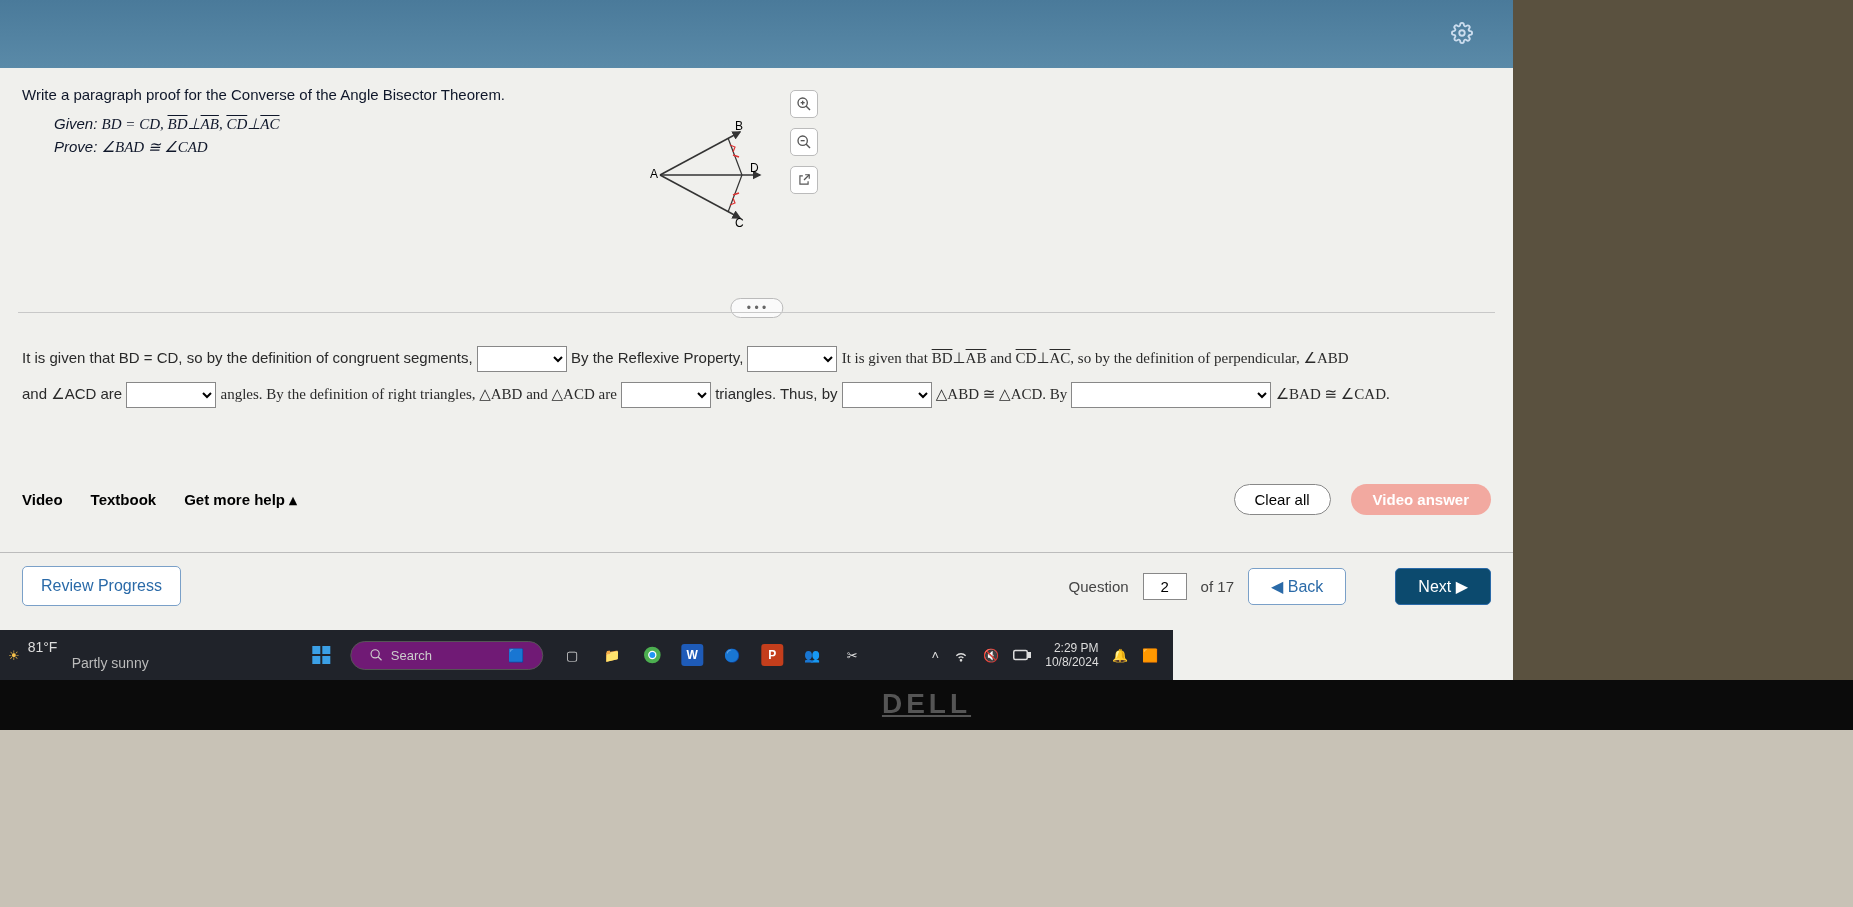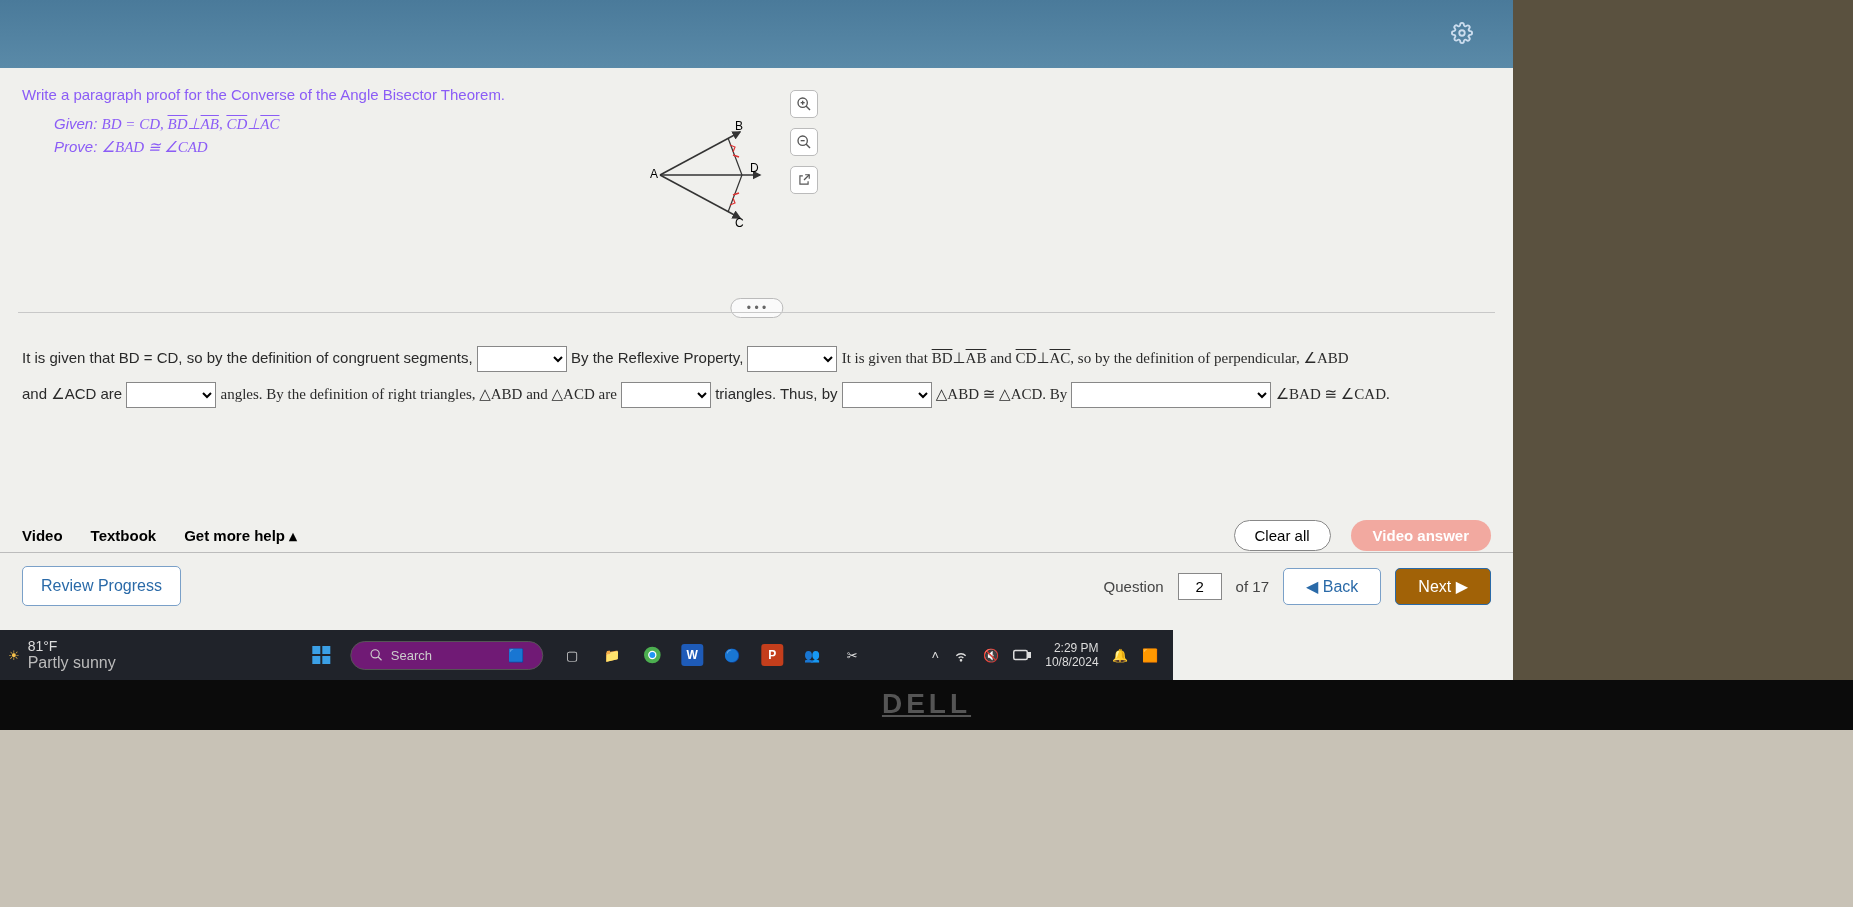--- a/index.html
+++ b/index.html
@@ -19,21 +19,21 @@
   .gear {
     position: absolute;
     right: 40px;
     top: 22px;
     color: #cde;
     cursor: pointer;
   }
   .content {
     padding: 18px 38px 0 22px;
     font-size: 15px;
-    color: #8b5cf6;
+    color: #0f172a;
   }
   .instr { margin-bottom: 10px; }
   .given-prove {
     margin-left: 32px;
     font-size: 15px;
     line-height: 1.5;
     font-style: italic;
   }
   .diagram-area {
     position: absolute;
@@ -90,21 +90,21 @@
   }
   .proof-area select {
     height: 26px;
     border: 1px solid #888;
     background: #fff;
     min-width: 90px;
     vertical-align: middle;
   }
   .help-row {
     position: absolute;
-    top: 520px;
+    top: 484px;
     left: 22px;
     right: 22px;
     display: flex;
     align-items: center;
     font-size: 15px;
   }
   .help-row .link {
     font-weight: bold;
     margin-right: 28px;
     cursor: pointer;
@@ -170,38 +170,39 @@
     font-size: 16px;
     cursor: pointer;
   }
   .back-btn {
     border: 1px solid #7aa0c8;
     background: #fff;
     color: #2a6aa8;
   }
   .next-btn {
     border: 1px solid #2a6aa8;
-    background: #a16207;
+    background: #0c4a6e;
     color: #fff;
+    margin-left: 35px;
   }
   
   .taskbar {
     position: absolute;
     top: 630px;
     left: 0; right: 340px;
     height: 50px;
     background: #20232a;
     display: flex;
     align-items: center;
     color: #ddd;
     font-size: 13px;
   }
   .tb-left { display: flex; align-items: center; gap: 8px; padding-left: 8px; }
   .weather-temp { font-size: 14px; }
-  .weather-sub { font-size: 16px; color: #bbb; }
+  .weather-sub { font-size: 14px; color: #bbb; margin-left: 44px; }
   .tb-center {
     position: absolute;
     left: 50%;
     transform: translateX(-50%);
     display: flex;
     align-items: center;
     gap: 18px;
   }
   .search-pill {
     display: flex;

